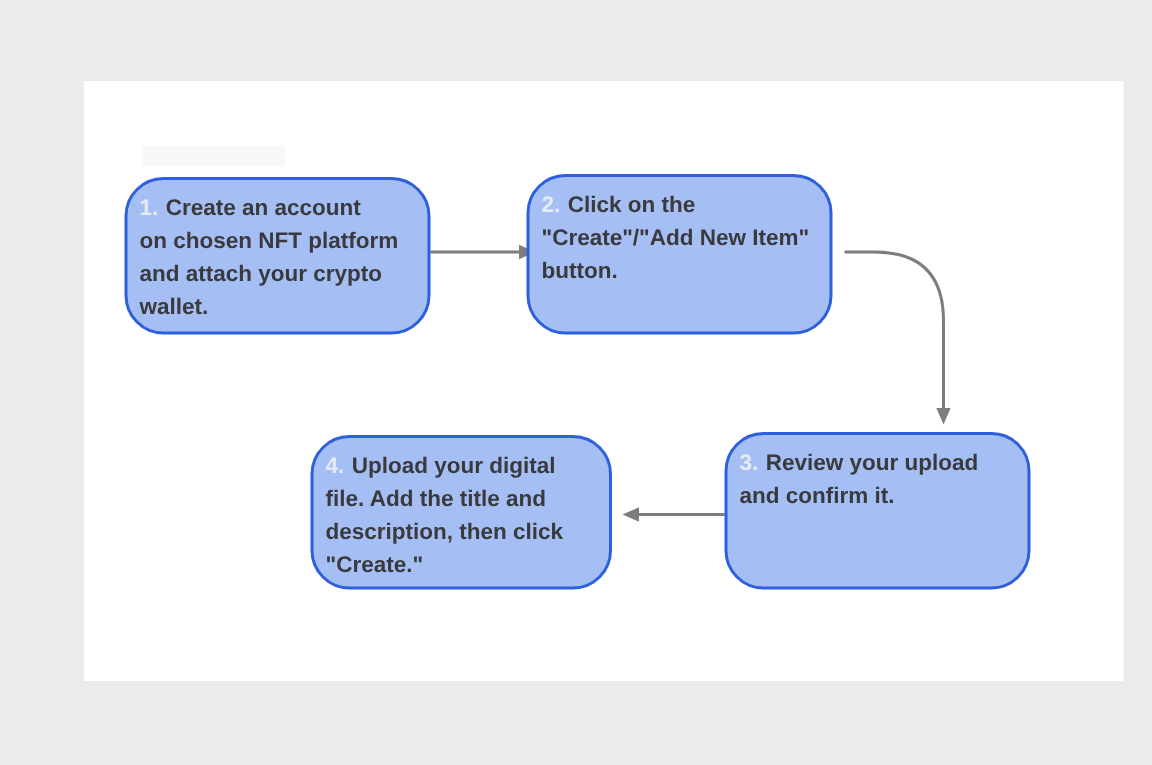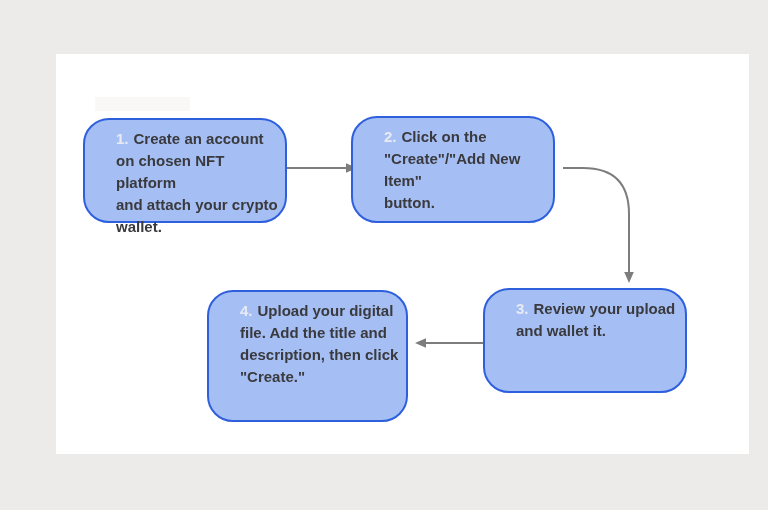--- a/index.html
+++ b/index.html
@@ -33,30 +33,30 @@
   .connectors polygon{
     fill:var(--arrow,#7d7d7d);
     stroke:none;
   }
   .step-box{
     position:absolute;
     box-sizing:border-box;
     background:var(--box-fill,#a5bff4);
     border:2.5px solid var(--box-border,#2e5fdc);
     border-radius:26px;
-    padding:8px 6px 8px 31px;
+    padding:8px 6px 8px 8px;
     font-size:15px;
     font-weight:bold;
     line-height:22px;
     color:var(--step-text,#3a3a3e);
   }
   .box-1{left:83px;top:118px;width:204px;height:105px;}
   .box-2{left:351px;top:116px;width:204px;height:107px;}
   .box-3{left:483px;top:288px;width:204px;height:105px;}
-  .box-4{left:207px;top:290px;width:201px;height:132px;}
+  .box-4{left:207px;top:290px;width:201px;height:103px;}
   .step-number{
     color:var(--step-number,#e9ebf3);
     margin-right:5px;
   }
   .step-text{
     white-space:pre-line;
   }
 </style>
 </head>
 <body>
@@ -93,21 +93,21 @@
   </div>
 
   <div class="step-box box-2">
     <span class="step-number">2.</span><span class="step-text">Click on the
 "Create"/"Add New Item"
 button.</span>
   </div>
 
   <div class="step-box box-3">
     <span class="step-number">3.</span><span class="step-text">Review your upload
-and wallet it.</span>
+and confirm it.</span>
   </div>
 
   <div class="step-box box-4">
     <span class="step-number">4.</span><span class="step-text">Upload your digital
 file. Add the title and
 description, then click
 "Create."</span>
   </div>
 
 </div>

